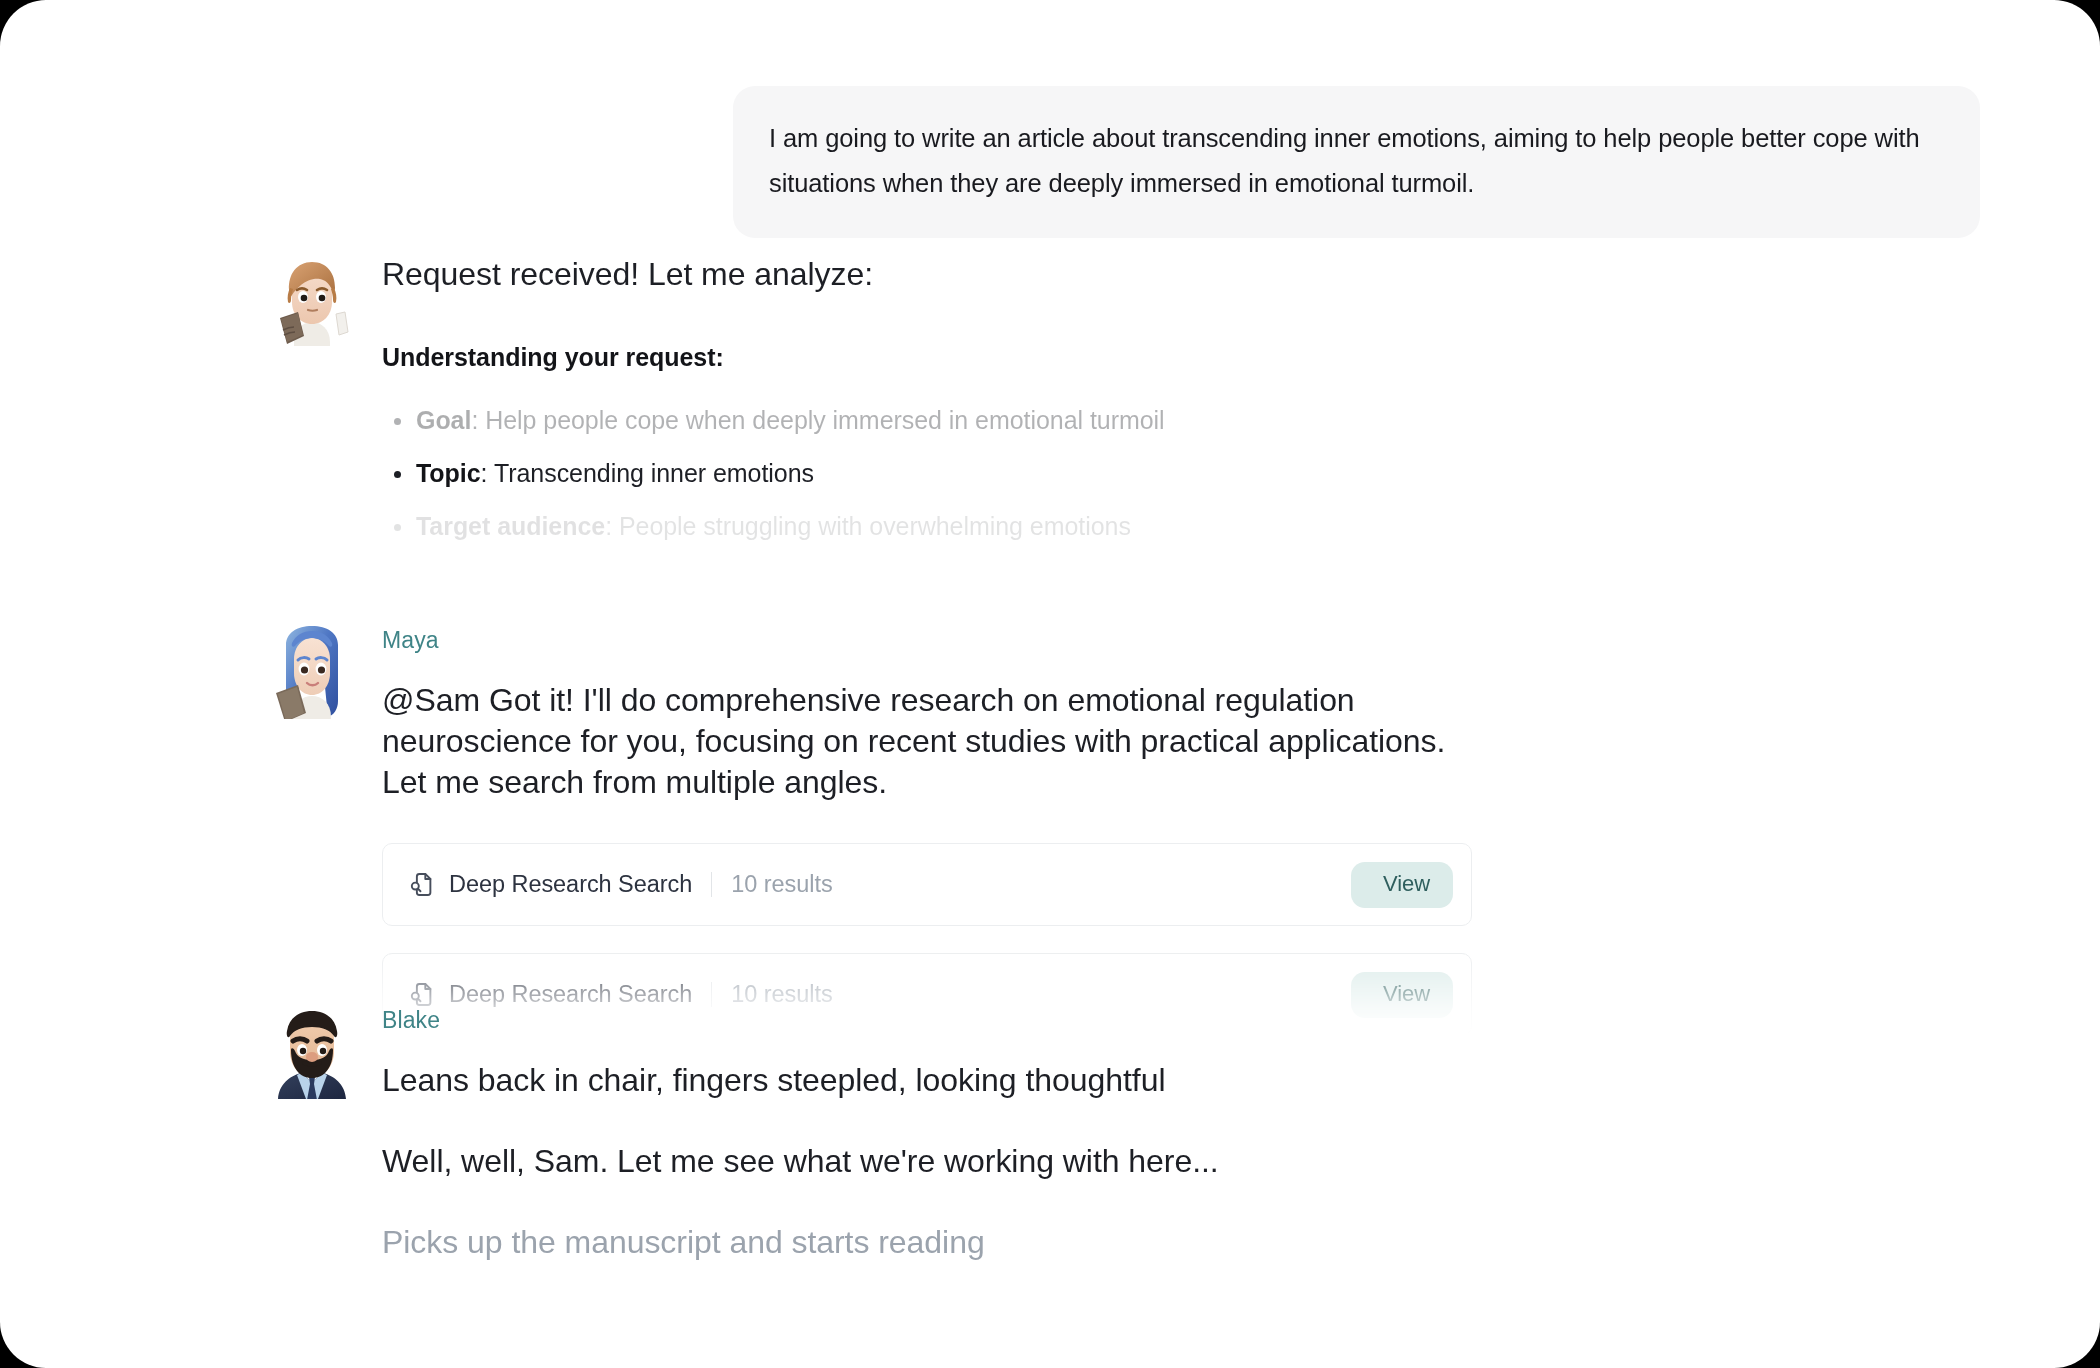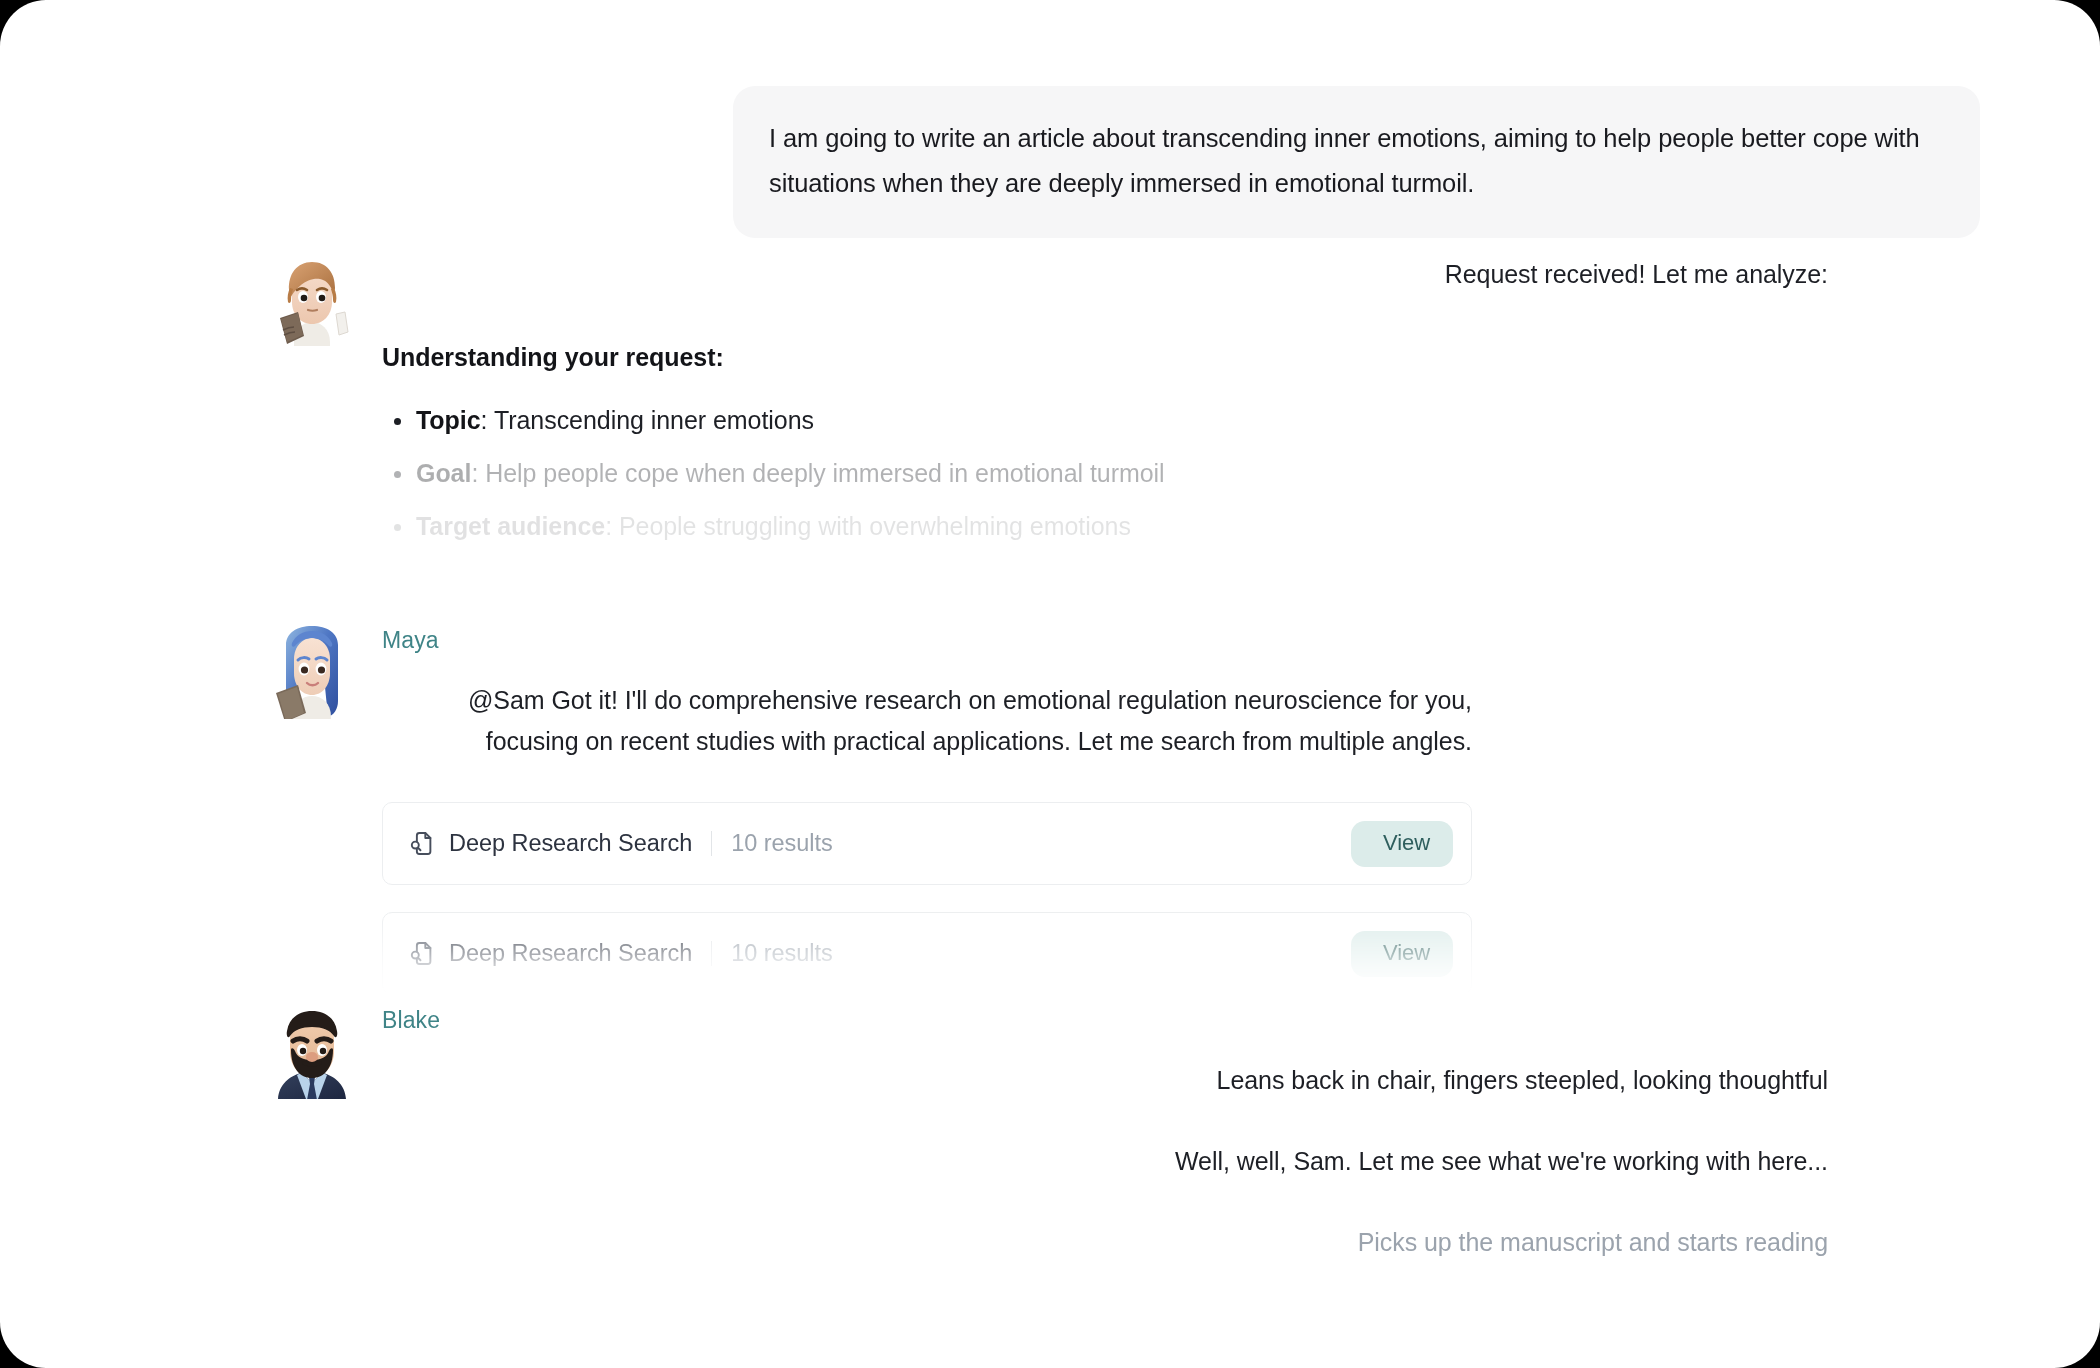--- a/index.html
+++ b/index.html
@@ -73,25 +73,24 @@
   .agent-name {
     font-size: 23px;
     color: #3f8487;
     letter-spacing: 0.1px;
     margin: 0 0 26px 0;
     font-weight: 400;
   }
 
   .agent-body p.para {
     margin: 0 0 0 0;
-    font-size: 25px;
+    font-size: 32px;
     line-height: 41px;
     color: #1d1f25;
     letter-spacing: -0.05px;
-    text-align: right;
   }
   .spacer-26 { height: 26px; }
   .spacer-40 { height: 40px; }
   .spacer-44 { height: 44px; }
 
   .strong-head {
     font-size: 25px;
     line-height: 36px;
     font-weight: 700;
     color: #131418;
@@ -217,25 +216,25 @@
           <path d="M16 83c4-2 8-3 11-3" stroke="#5e4e42" stroke-width="1.6" fill="none"></path>
           <path d="M68 62l9-2 3 20-9 3z" fill="#f2f0ec" stroke="#ddd8d1" stroke-width="1"></path>
         </svg>
       </div>
       <div class="agent-body">
         <p class="para">Request received! Let me analyze:</p>
         <div class="spacer-44"></div>
         <p class="strong-head">Understanding your request:</p>
         <div class="spacer-26"></div>
         <ul class="bullets">
+          <li style="opacity:0.34;">
+            <b>Goal</b><span>: Help people cope when deeply immersed in emotional turmoil</span>
+          </li>
           <li>
             <b>Topic</b><span>: Transcending inner emotions</span>
-          </li>
-          <li style="opacity:0.34;">
-            <b>Goal</b><span>: Help people cope when deeply immersed in emotional turmoil</span>
           </li>
           <li style="opacity:0.12;">
             <b>Target audience</b><span>: People struggling with overwhelming emotions</span>
           </li>
         </ul>
       </div>
     </div>
 
     <div class="agent-row" style="left:268px; top:625px; width:1560px;">
       <div class="avatar">

